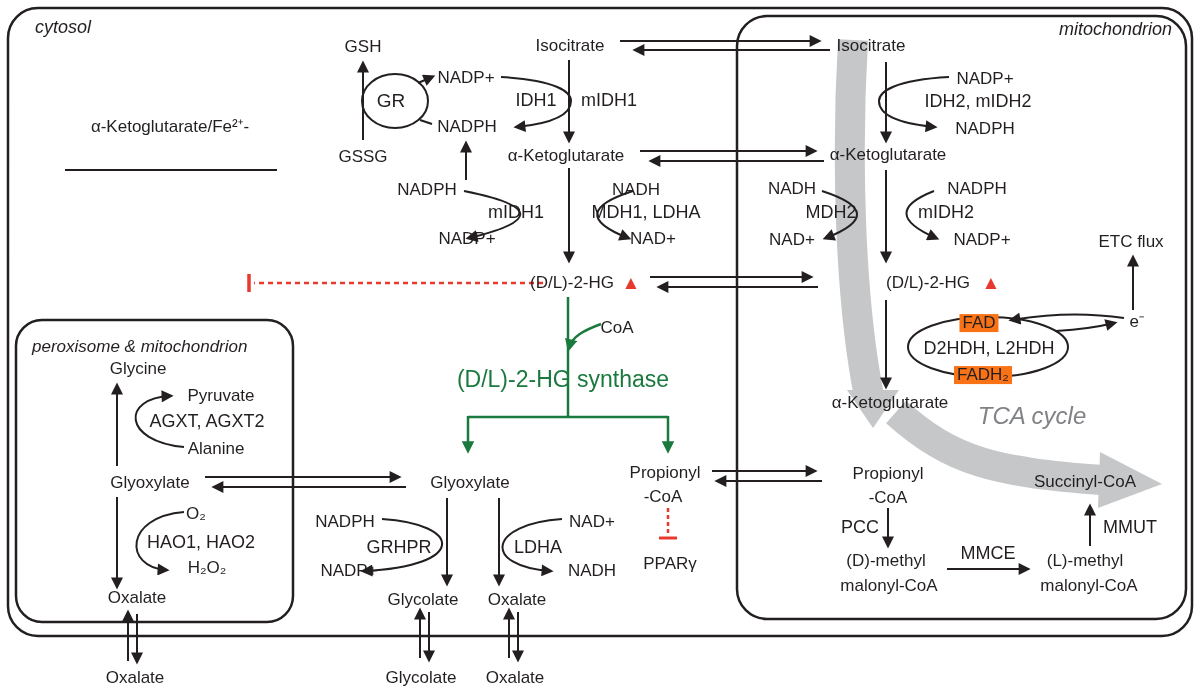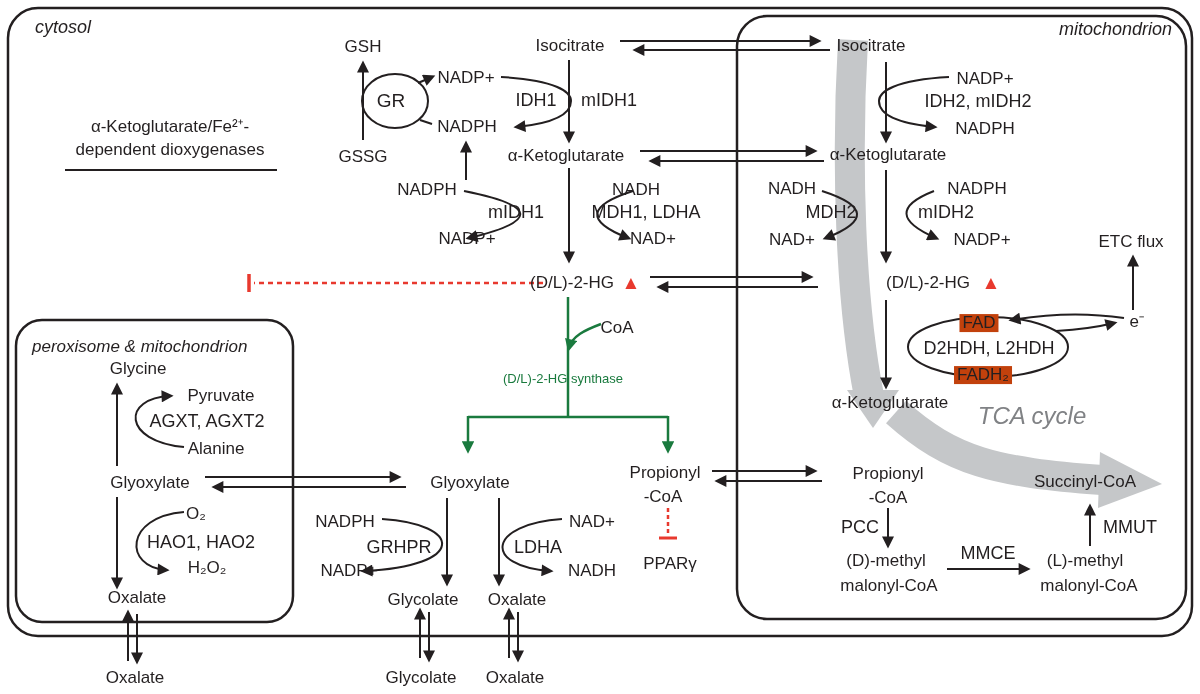--- a/index.html
+++ b/index.html
@@ -6,21 +6,21 @@
   #canvas{position:relative;width:1200px;height:694px;background:#fff;overflow:hidden;
           font-family:"Liberation Sans", sans-serif;color:#231f20;}
   #lines{position:absolute;left:0;top:0;z-index:1;}
   .lbl{position:absolute;z-index:2;white-space:nowrap;font-size:17px;line-height:1.05;
        transform:translate(-50%,-50%);text-align:center;}
   .enz{font-weight:normal;font-size:18px;}
   .comp{font-style:italic;font-size:18px;transform:none;white-space:nowrap;}
   .green{color:#1a7a3e;}
   .greytxt{color:#808285;font-style:italic;font-size:24px;}
   .red{color:#e8392e;}
-  .wbg{background:#c2410c;padding:0 3px;}
+  .wbg{background:#f97316;padding:0 3px;}
   .tri{font-size:19px;line-height:1;}
   .dioxlist{position:absolute;z-index:2;left:40px;top:181px;width:198px;text-align:right;
             font-size:17px;line-height:23.5px;}
 </style>
 </head>
 <body>
 
 <div id="canvas">
 
 <svg id="lines" width="1200" height="694" viewBox="0 0 1200 694">
@@ -118,21 +118,20 @@
     <path d="M668,508 L668,534" stroke-width="2.5" stroke-dasharray="4,3"></path>
     <line x1="659" y1="538" x2="677" y2="538" stroke-width="3"></line>
   </g>
 </svg>
 
 <div class="lbl comp" style="left:35px;top:18px;">cytosol</div>
 <div class="lbl comp" style="left:1050px;top:20px;width:122px;text-align:right;">mitochondrion</div>
 <div class="lbl comp" style="left:32px;top:326px;font-size:17px;margin-top:12px;">peroxisome &amp; mitochondrion</div>
 
 <div class="lbl" style="left:170px;top:127px;">α-Ketoglutarate/Fe²⁺-</div>
-<div class="lbl" style="left:170px;top:150px;">dependent dioxygenases</div>
 
 <div class="lbl" style="left:363px;top:47px;">GSH</div>
 <div class="lbl" style="left:363px;top:157px;">GSSG</div>
 <div class="lbl enz" style="left:391px;top:101px;font-size:19px;">GR</div>
 
 <div class="lbl" style="left:570px;top:46px;">Isocitrate</div>
 <div class="lbl" style="left:466px;top:78px;">NADP+</div>
 <div class="lbl" style="left:467px;top:127px;">NADPH</div>
 <div class="lbl enz" style="left:536px;top:100px;">IDH1</div>
 <div class="lbl enz" style="left:609px;top:100px;">mIDH1</div>
@@ -140,21 +139,21 @@
 <div class="lbl" style="left:427px;top:190px;">NADPH</div>
 <div class="lbl" style="left:636px;top:190px;">NADH</div>
 <div class="lbl enz" style="left:516px;top:212px;">mIDH1</div>
 <div class="lbl enz" style="left:646px;top:212px;">MDH1, LDHA</div>
 <div class="lbl" style="left:467px;top:239px;">NADP+</div>
 <div class="lbl" style="left:653px;top:239px;">NAD+</div>
 
 <div class="lbl" style="left:572px;top:283px;">(D/L)-2-HG</div>
 <div class="lbl red tri" style="left:631px;top:282px;">▲</div>
 <div class="lbl" style="left:617px;top:328px;">CoA</div>
-<div class="lbl enz green" style="left:563px;top:379px;font-size:13px;">(D/L)-2-HG synthase</div>
+<div class="lbl enz green" style="left:563px;top:379px;font-size:23px;">(D/L)-2-HG synthase</div>
 
 <div class="lbl" style="left:470px;top:483px;">Glyoxylate</div>
 <div class="lbl" style="left:345px;top:522px;">NADPH</div>
 <div class="lbl enz" style="left:399px;top:547px;">GRHPR</div>
 <div class="lbl" style="left:349px;top:571px;">NADP+</div>
 <div class="lbl" style="left:592px;top:522px;">NAD+</div>
 <div class="lbl enz" style="left:538px;top:547px;">LDHA</div>
 <div class="lbl" style="left:592px;top:571px;">NADH</div>
 <div class="lbl" style="left:423px;top:600px;">Glycolate</div>
 <div class="lbl" style="left:517px;top:600px;">Oxalate</div>

